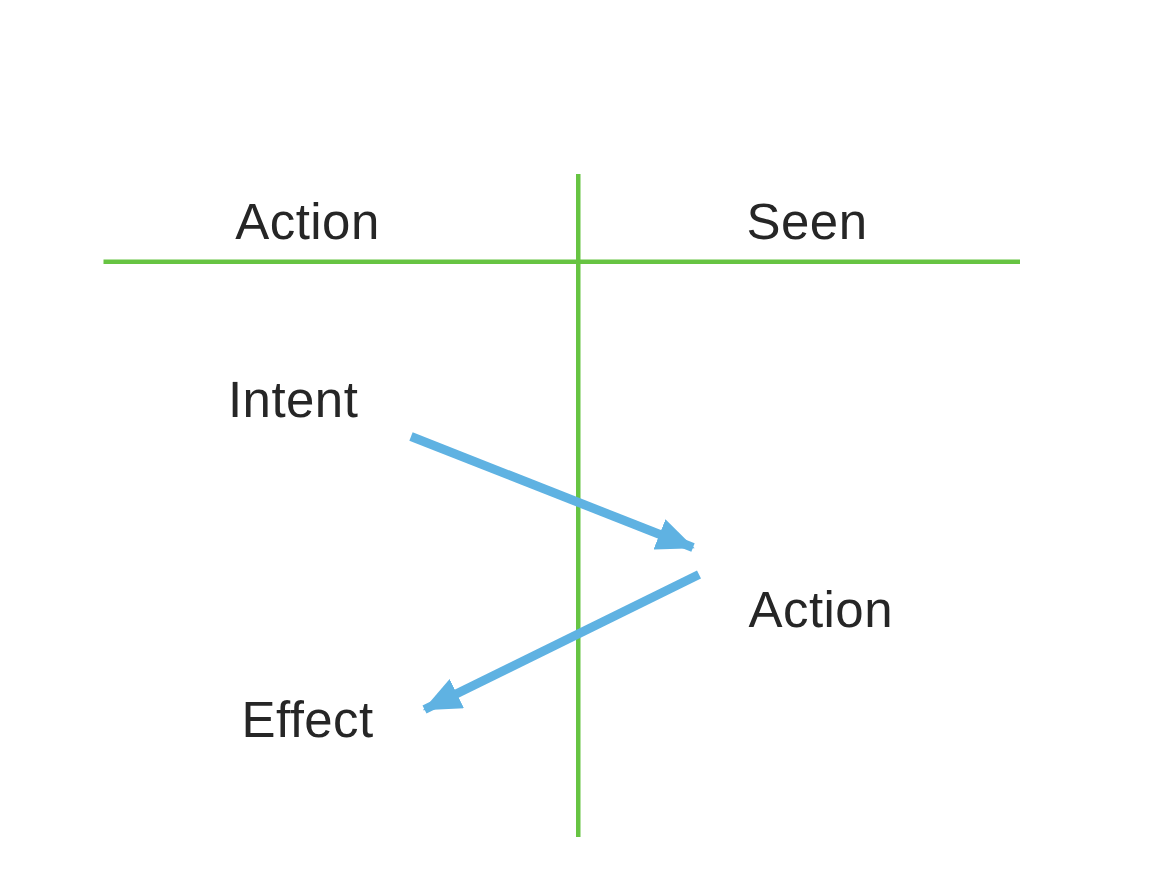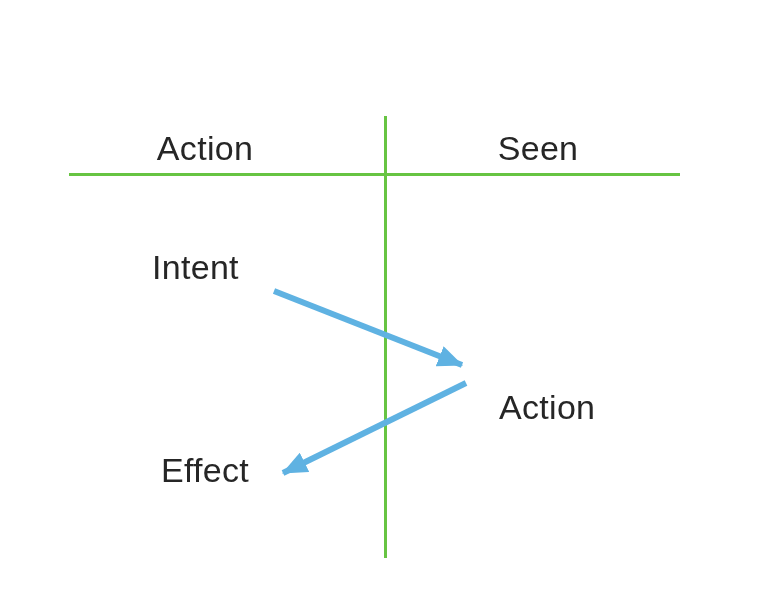--- a/index.html
+++ b/index.html
@@ -66,15 +66,15 @@
   </svg>
 
   <div class="label centered" style="left:205px; top:128px;">Action</div>
 
   <div class="label centered" style="left:538px; top:128px;">Seen</div>
 
   <div class="label" style="left:152px; top:247px;">Intent</div>
 
   <div class="label" style="left:499px; top:350px;margin-top:37px;">Action</div>
 
-  <div class="label" style="left:161px; top:450px;">Effect</div>
+  <div class="label" style="left:161px; top:460px;">Effect</div>
 
 </div>
 
 </body></html>

